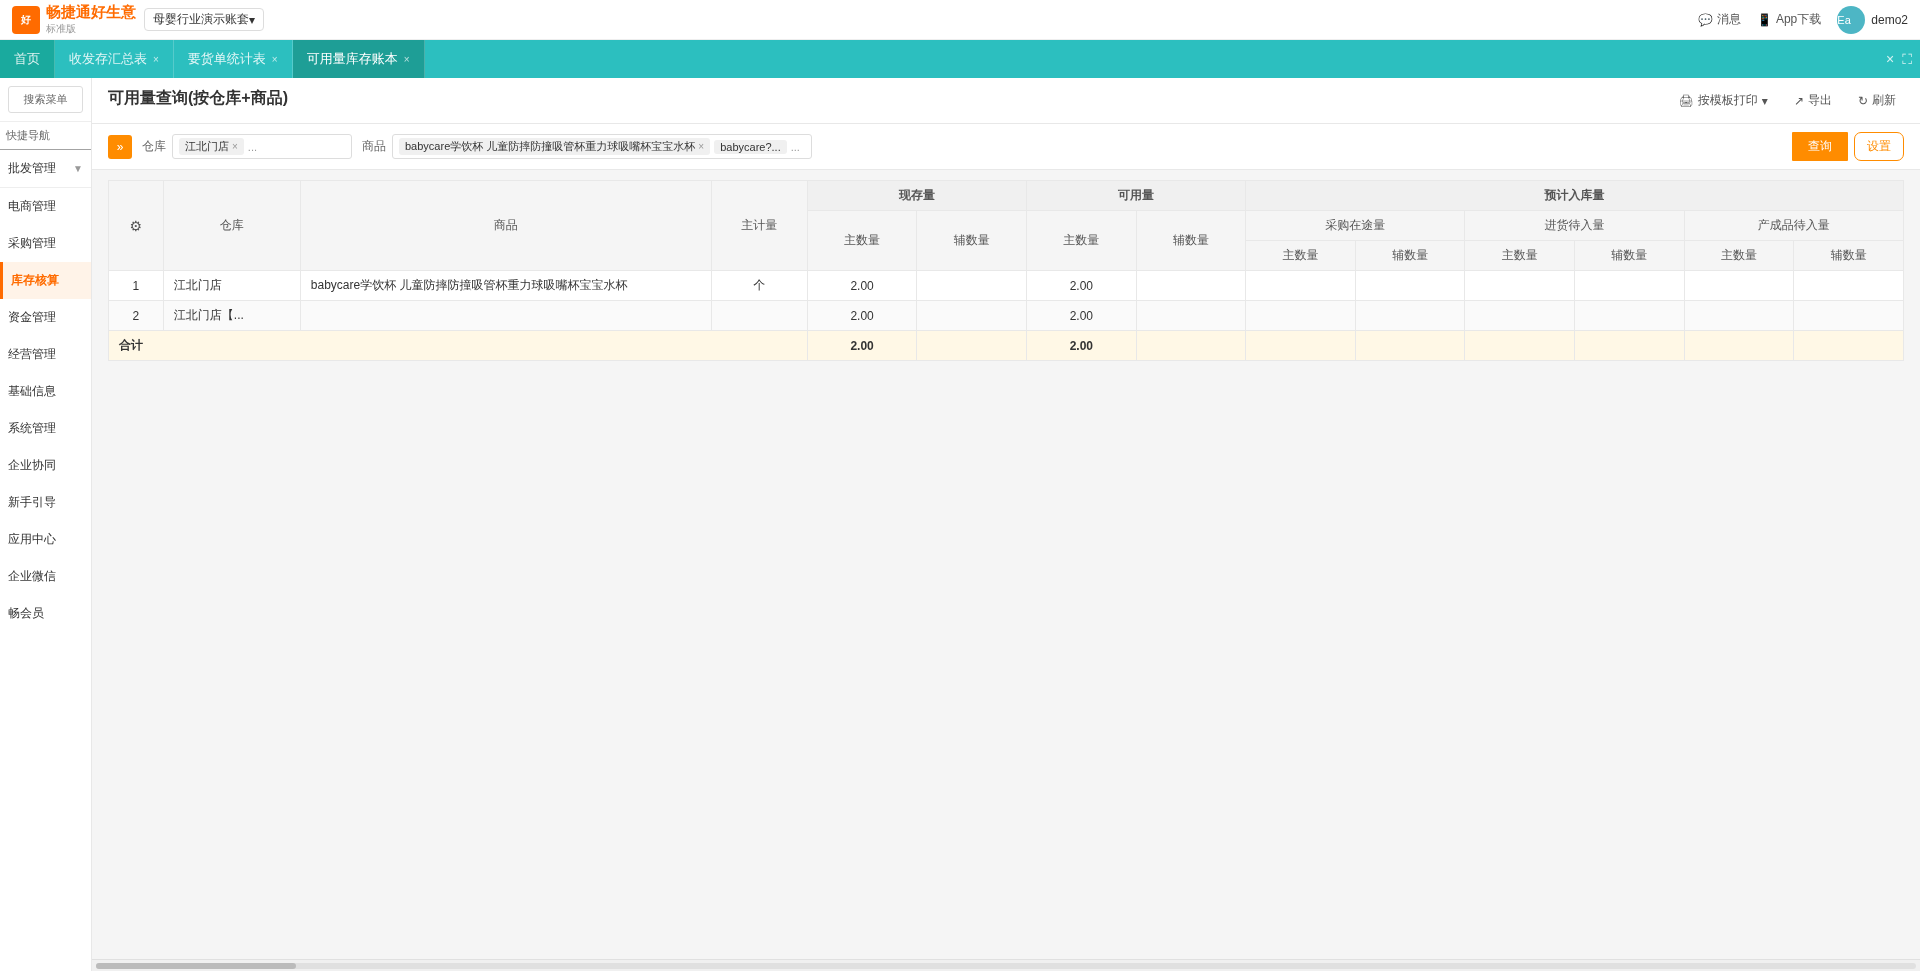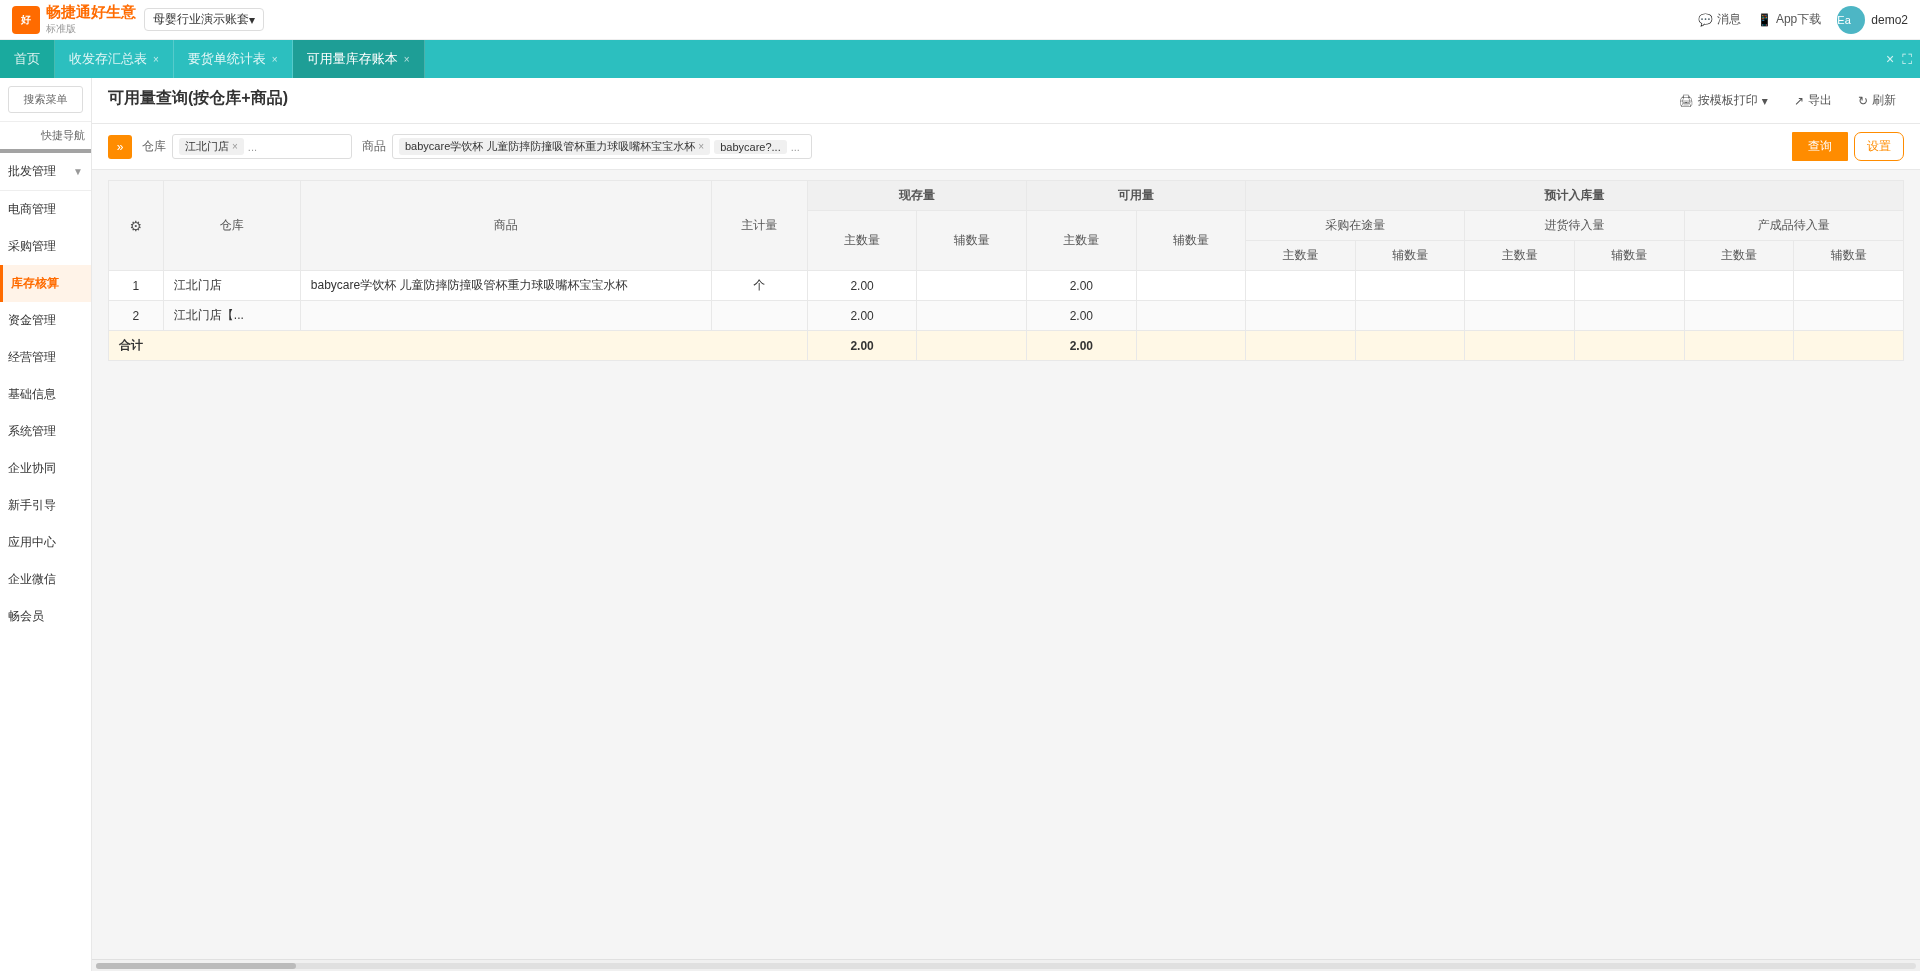--- a/index.html
+++ b/index.html
@@ -25,21 +25,21 @@
     .nav-tab-actions { display: flex; align-items: center; padding: 0 8px; gap: 8px; }
     .nav-action-btn { color: rgba(255,255,255,0.8); cursor: pointer; font-size: 14px; }
 
     
     .main-layout { display: flex; flex: 1; overflow: hidden; }
 
     
     .sidebar { width: 92px; background: #fff; border-right: 1px solid #e8e8e8; display: flex; flex-direction: column; flex-shrink: 0; overflow-y: auto; }
     .sidebar-search { padding: 8px; border-bottom: 1px solid #eee; }
     .sidebar-search-btn { width: 100%; padding: 5px; background: #fff; border: 1px solid #ddd; border-radius: 3px; cursor: pointer; font-size: 11px; color: #666; text-align: center; }
-    .sidebar-nav-btn { padding: 6px; text-align: right; border-bottom: 4px solid #a3a3a3; cursor: pointer; font-size: 11px; color: #666; }
+    .sidebar-nav-btn { padding: 6px; text-align: left; border-bottom: 1px solid #a3a3a3; cursor: pointer; font-size: 11px; color: #666; }
     .sidebar-section { border-bottom: 1px solid #eee; }
     .sidebar-item { padding: 10px 8px; display: flex; align-items: center; justify-content: space-between; cursor: pointer; font-size: 12px; color: #333; }
     .sidebar-item.active { background: #fff3e8; color: #ff6b00; font-weight: bold; border-left: 3px solid #ff6b00; }
     .sidebar-item .arrow { font-size: 10px; color: #999; }
 
     
     .content-area { flex: 1; display: flex; flex-direction: column; overflow: hidden; }
 
     
     .page-header { padding: 10px 16px; background: #fff; border-bottom: 1px solid #e8e8e8; display: flex; align-items: flex-start; justify-content: space-between; flex-shrink: 0; }

